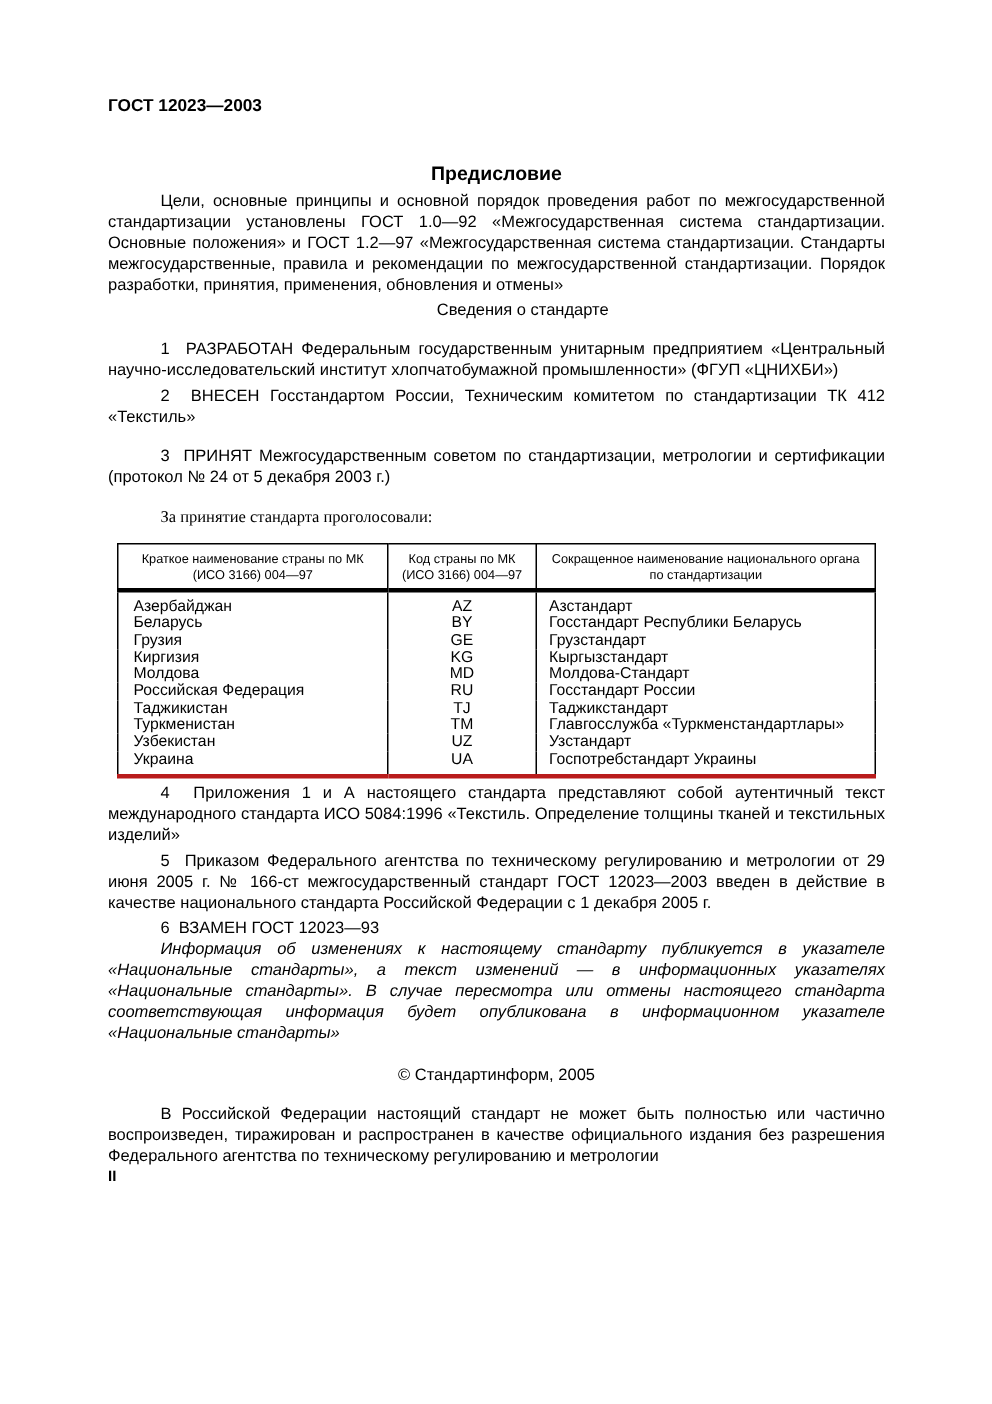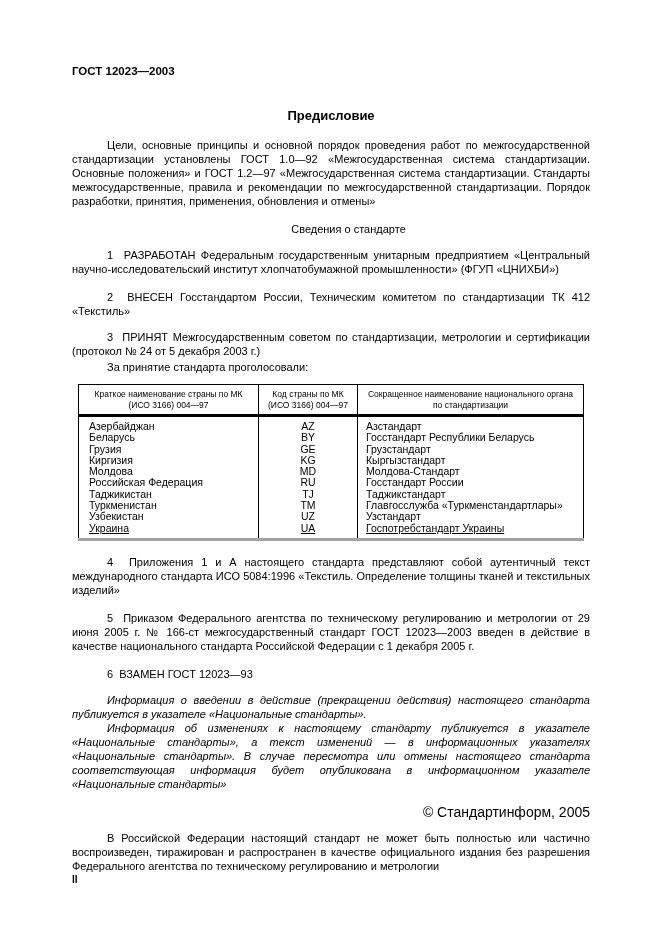--- a/index.html
+++ b/index.html
@@ -26,24 +26,24 @@
     font-size: 13px;
     font-weight: bold;
     line-height: 16px;
     margin-top: 30px;
   }
   .para {
     font-size: 11px;
     line-height: 14px;
     text-align: justify;
     text-indent: 35px;
-    margin-top: 14px;
+    margin-top: 3px;
   }
   .para.mt12 { margin-top: 12px; }
-  .para.mt10 { margin-top: 2px; }
+  .para.mt10 { margin-top: 13px; font-family: Liberation Serif, serif; }
   .para.mt0  { margin-top: 0; }
   .heading2 {
     font-weight: normal;
     text-align: center;
   }
   .italic { font-style: italic; }
   table.vote-table {
     border-collapse: collapse;
     margin-top: 10px;
     margin-left: 6px;
@@ -68,25 +68,25 @@
     line-height: 11.3px;
     vertical-align: top;
     border-left: 1.5px solid #000;
     border-right: 1.5px solid #000;
     padding: 0 6px;
   }
   table.vote-table td.country { padding-left: 10px; text-align: left; }
   table.vote-table td.code    { text-align: center; margin-top: 38px; }
   table.vote-table td.org     { padding-left: 8px; text-align: left; }
   table.vote-table tbody tr:first-child td { padding-top: 4px; }
-  table.vote-table tbody tr:last-child td  { padding-bottom: 4px; border-bottom: 3px solid #a3a3a3; text-decoration: underline; }
+  table.vote-table tbody tr:last-child td  { padding-bottom: 4px; border-bottom: 3px solid #b91c1c; }
   .copyright {
-    font-size: 14px;
+    font-size: 11px;
     line-height: 14px;
-    text-align: right;
+    text-align: center;
     margin-top: 14px;
   }
   .page-number {
     font-weight: bold;
     font-size: 10px;
     line-height: 14px;
     margin-top: 0;
   }
 </style>
 </head>
@@ -172,21 +172,20 @@
         <td class="code">UA</td>
         <td class="org">Госпотребстандарт Украины</td>
       </tr>
     </tbody>
   </table>
 
   <p class="para">4&nbsp; Приложения 1 и А настоящего стандарта представляют собой аутентичный текст международного стандарта ИСО 5084:1996 «Текстиль. Определение толщины тканей и текстильных изделий»</p>
   <p class="para">5&nbsp; Приказом Федерального агентства по техническому регулированию и метрологии от 29 июня 2005 г. № 166-ст межгосударственный стандарт ГОСТ 12023—2003 введен в действие в качестве национального стандарта Российской Федерации с 1 декабря 2005 г.</p>
   <p class="para">6&nbsp; ВЗАМЕН ГОСТ 12023—93</p>
 
-  <p class="para mt12 italic">Информация о введении в действие (прекращении действия) настоящего стандарта публикуется в указателе «Национальные стандарты».</p>
   <p class="para mt0 italic">Информация об изменениях к настоящему стандарту публикуется в указателе «Национальные стандарты», а текст изменений — в информационных указателях «Национальные стандарты». В случае пересмотра или отмены настоящего стандарта соответствующая информация будет опубликована в информационном указателе «Национальные стандарты»</p>
 
   <div class="copyright">© Стандартинформ, 2005</div>
 
   <p class="para mt12">В Российской Федерации настоящий стандарт не может быть полностью или частично воспроизведен, тиражирован и распространен в качестве официального издания без разрешения Федерального агентства по техническому регулированию и метрологии</p>
 
   <div class="page-number">II</div>
 
 </div>
 

